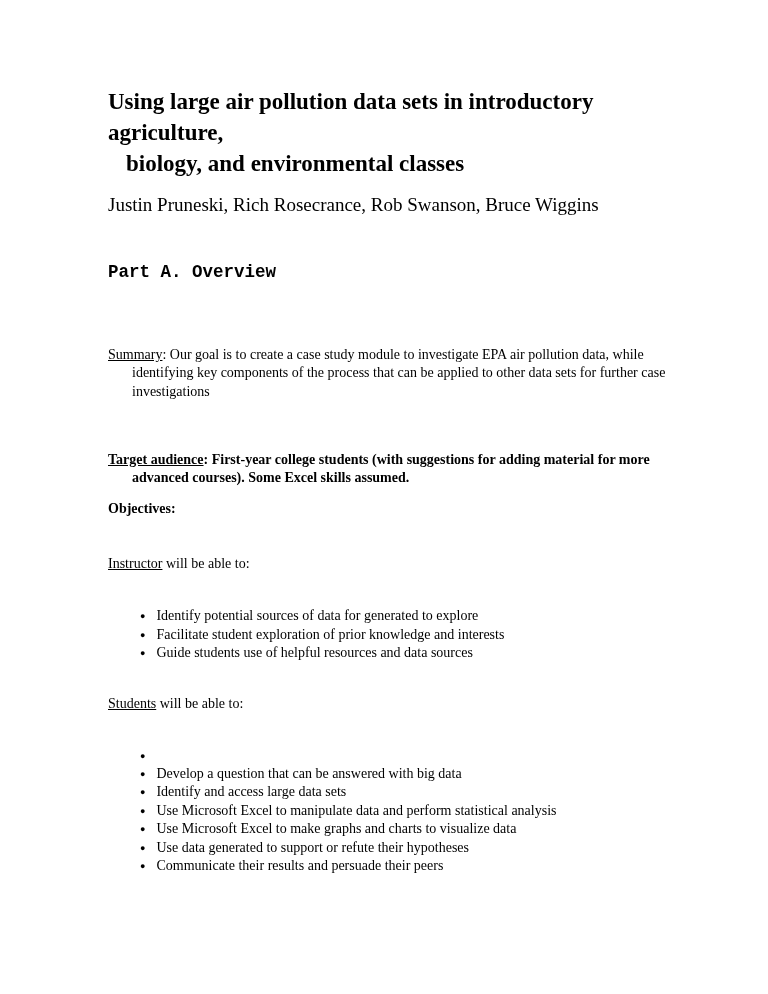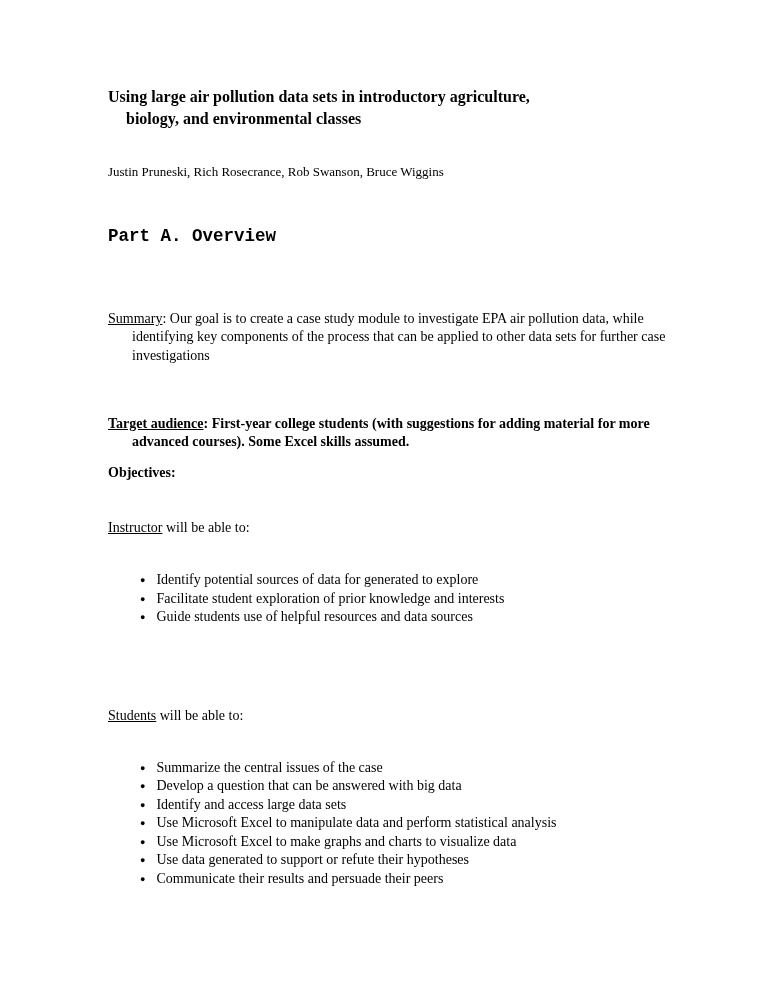--- a/index.html
+++ b/index.html
@@ -14,30 +14,30 @@
     color: #000000;
     overflow: hidden;
   }
   .page {
     box-sizing: border-box;
     width: 768px;
     height: 994px;
     padding: 86px 100px 0 108px;
   }
   .title {
-    font-size: 16px;
+    font-size: 23px;
     font-weight: bold;
     line-height: 1.35;
   }
   .title .line2 {
     padding-left: 18px;
   }
   .authors {
-    font-size: 13px;
-    margin-top: 35px;
+    font-size: 19px;
+    margin-top: 15px;
   }
   .part-heading {
     font-size: 17.5px;
     font-weight: bold;
     margin-top: 46px;
     font-family: Liberation Mono, monospace;
   }
   .para {
     font-size: 14px;
     line-height: 1.3;
@@ -60,21 +60,21 @@
   }
   .objectives {
     font-size: 14px;
     font-weight: bold;
   }
   .lead-in {
     font-size: 14px;
     margin-top: 38px;
   }
   .students-lead {
-    margin-top: 80px;
+    margin-top: 32px;
   }
   ul.bullets {
     list-style: none;
     margin: 34px 0 0 0;
     padding: 0 0 0 32px;
     font-size: 14px;
   }
   ul.bullets li {
     display: flex;
     align-items: flex-start;
@@ -122,21 +122,20 @@
       <span class="bullet-glyph">●</span>
       <span>Guide students use of helpful resources and data sources</span>
     </li>
   </ul>
 
   <p class="para lead-in students-lead"><span class="lead">Students</span><span> will be able to:</span></p>
 
   <ul class="bullets">
     <li>
       <span class="bullet-glyph">●</span>
-      <span>Summarize the central issues of the case</span>
     </li>
     <li>
       <span class="bullet-glyph">●</span>
       <span>Develop a question that can be answered with big data</span>
     </li>
     <li>
       <span class="bullet-glyph">●</span>
       <span>Identify and access large data sets</span>
     </li>
     <li>

